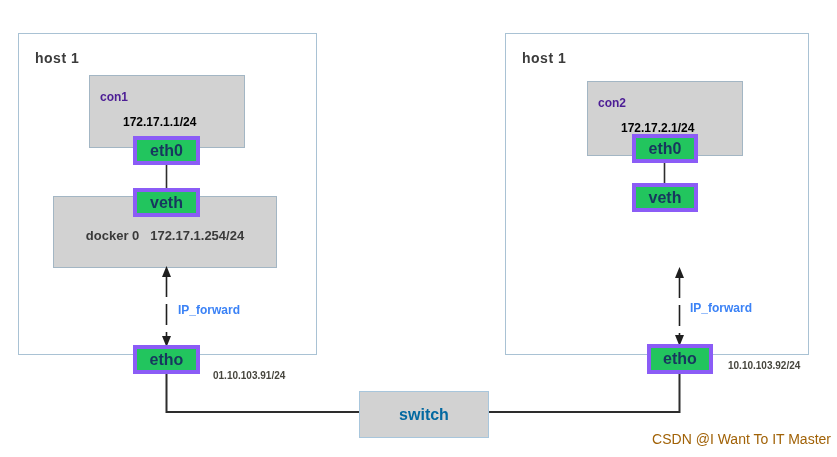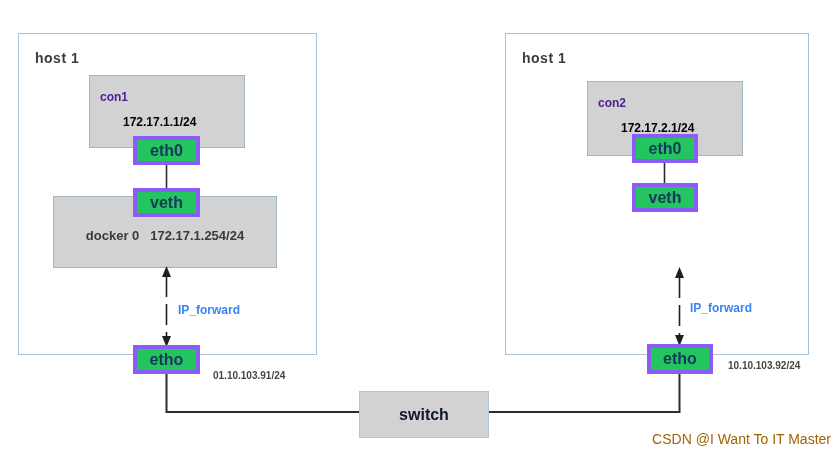--- a/index.html
+++ b/index.html
@@ -83,21 +83,21 @@
     width:130px; height:47px;
     background:#d2d2d2;
     border:1px solid #a8c6dc;
     z-index:4;
     box-sizing:border-box;
     display:flex;
     align-items:center;
     justify-content:center;
     font-size:16px;
     font-weight:600;
-    color:#0f172a;
+    color:#0369a1;
   }
   .watermark{
     position:absolute;
     right:6px; top:431px;
     font-size:14px;
     color:#a16207;
     z-index:5;
   }
   #wires{
     position:absolute;

